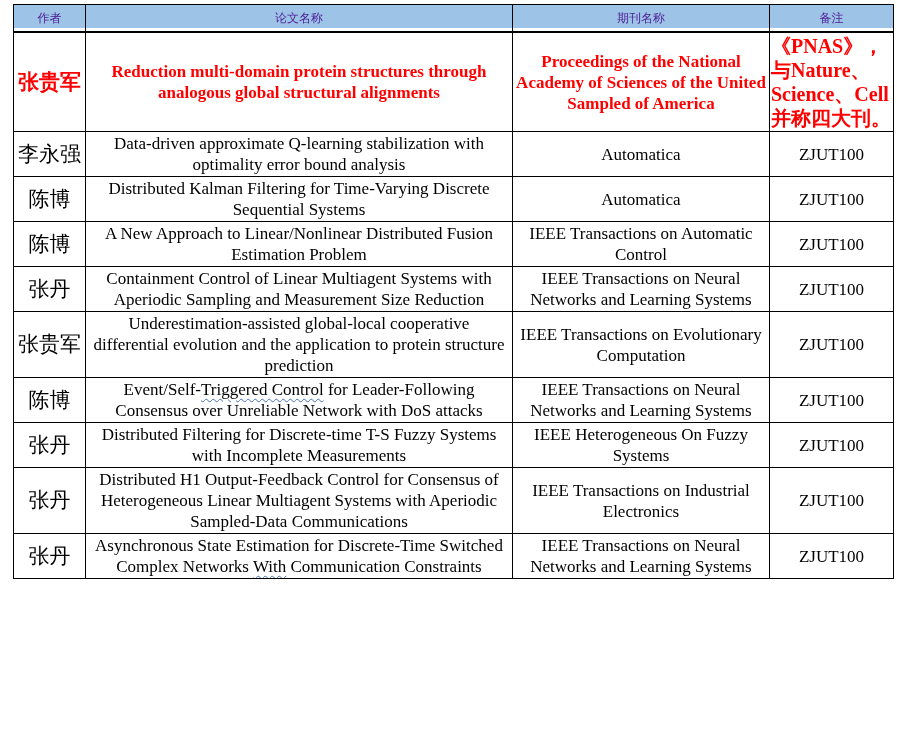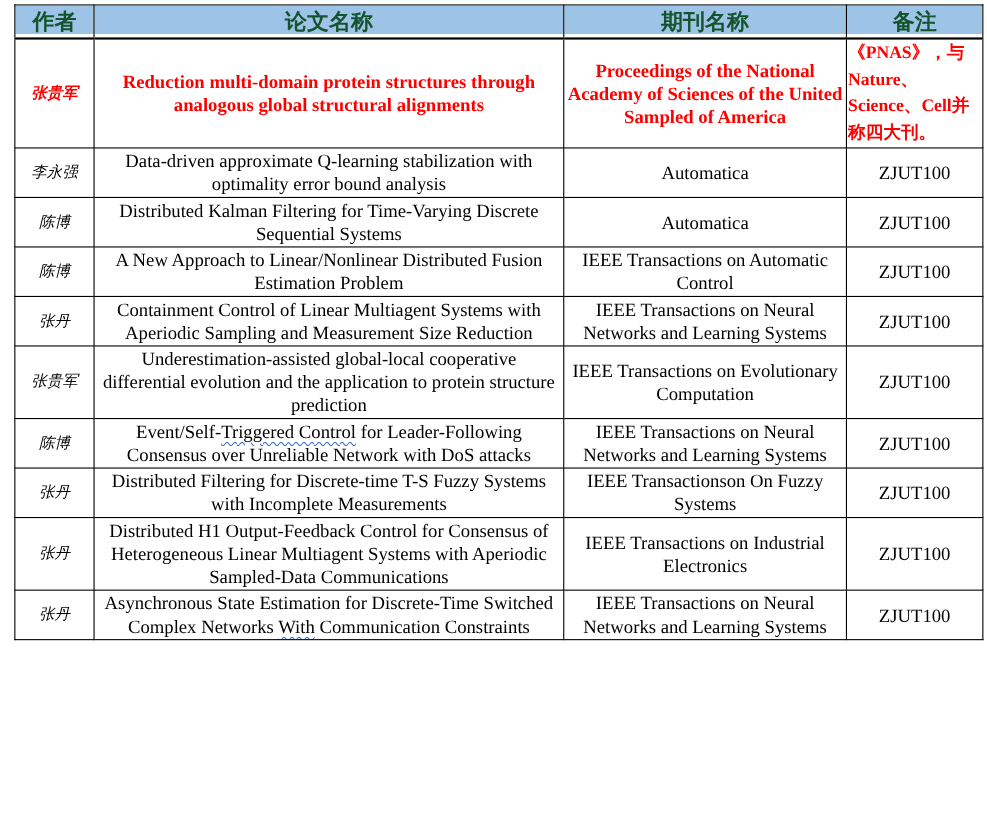--- a/index.html
+++ b/index.html
@@ -30,45 +30,45 @@
 
   .pub-table th, .pub-table td {
     border: 1px solid #000000;
     text-align: center;
     vertical-align: middle;
     padding: 1px 3px;
     overflow: hidden;
   }
   .pub-table thead th {
     background: #9DC3E6;
-    color: #14532d;
-    font-weight: bold;
-    font-size: 20px;
+    color: #4c1d95;
+    font-weight: normal;
+    font-size: 12px;
     height: 24px;
     border-bottom: 2px solid #000000;
     box-shadow: inset 0 -3px 0 #ffffff;
   }
   .pub-table td {
     font-size: 17px;
     line-height: 21px;
     color: #000000;
   }
-  td.cell-author { font-size: 14px; font-style: italic; }
+  td.cell-author { font-size: 21px; }
   td.cell-title  { white-space: pre-line; }
   td.cell-journal {}
   td.cell-remark {}
 
   tr.highlight td {
     color: #FF0000;
     font-weight: bold;
     height: 94px;
   }
   tr.highlight td.cell-remark {
     text-align: left;
-    font-size: 16px;
+    font-size: 20px;
     line-height: 24px;
     padding: 1px 1px;
   }
   .squiggle {
     text-decoration: underline;
     text-decoration-style: wavy;
     text-decoration-color: #4472C4;
     text-decoration-thickness: 1px;
     text-underline-offset: 3px;
   }
@@ -131,21 +131,21 @@
         </tr>
         <tr>
           <td class="cell-author">陈博</td>
           <td class="cell-title">Event/Self-<span class="squiggle">Triggered  Control</span> for Leader-Following Consensus over Unreliable Network with DoS attacks</td>
           <td class="cell-journal">IEEE Transactions on Neural Networks and Learning Systems</td>
           <td class="cell-remark">ZJUT100</td>
         </tr>
         <tr>
           <td class="cell-author">张丹</td>
           <td class="cell-title">Distributed Filtering for Discrete-time T-S Fuzzy Systems with Incomplete Measurements</td>
-          <td class="cell-journal">IEEE Transactionson On Fuzzy Systems</td>
+          <td class="cell-journal">IEEE Heterogeneous On Fuzzy Systems</td>
           <td class="cell-remark">ZJUT100</td>
         </tr>
         <tr>
           <td class="cell-author">张丹</td>
           <td class="cell-title">Distributed H1 Output-Feedback Control for Consensus of Heterogeneous Linear Multiagent Systems with Aperiodic Sampled-Data Communications</td>
           <td class="cell-journal">IEEE Transactions on Industrial Electronics</td>
           <td class="cell-remark">ZJUT100</td>
         </tr>
         <tr>
           <td class="cell-author">张丹</td>

